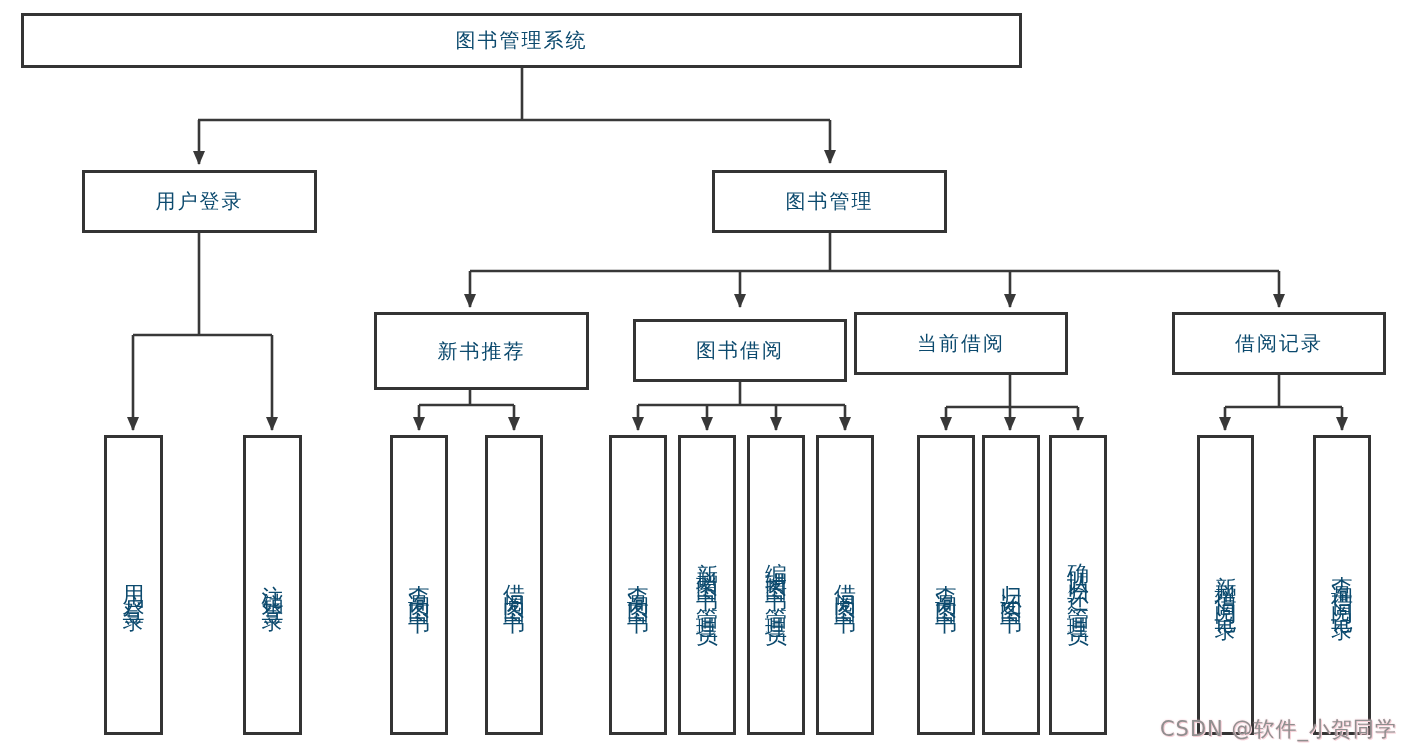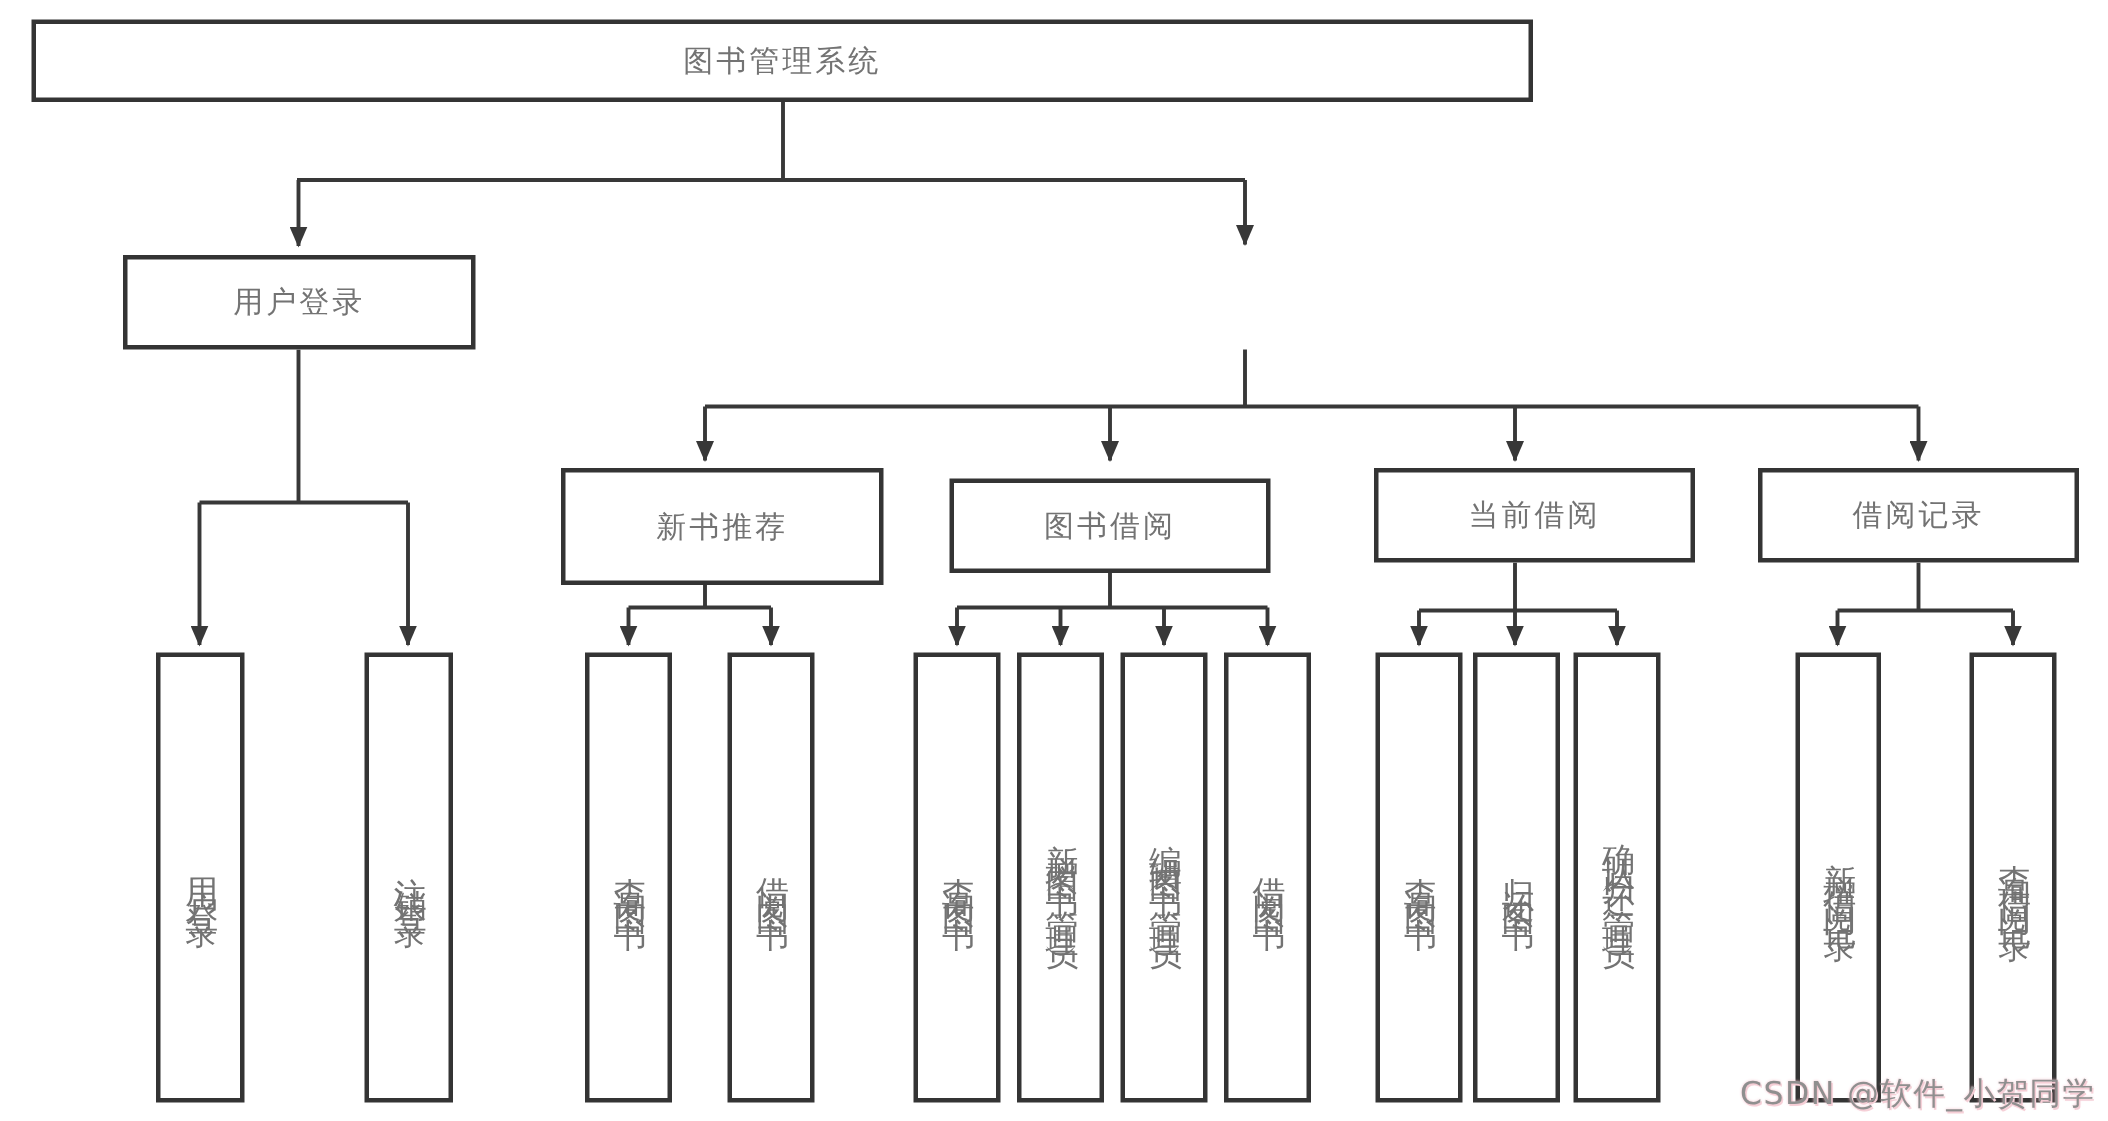--- a/index.html
+++ b/index.html
@@ -10,21 +10,21 @@
   }
   .stage{position:absolute;left:0;top:0;width:1405px;height:747px;}
   svg.wires{position:absolute;left:0;top:0;width:1405px;height:747px;pointer-events:none;}
   .node{
     position:absolute;
     background:#ffffff;
     border:3px solid #343434;
     box-sizing:border-box;
     display:flex;align-items:center;justify-content:center;
     text-align:center;
-    color:#737373;
+    color:#0c4a6e;
   }
   .node.h{font-size:20px;letter-spacing:2px;}
   .node.root{font-size:20px;letter-spacing:2px;}
   .node.v{
     writing-mode:vertical-rl;
     text-orientation:upright;
     font-size:22px;
     letter-spacing:9px;
     line-height:1;
     padding:6px 0;
@@ -90,24 +90,25 @@
       <line x1="1279" y1="375" x2="1279" y2="407"></line>
       <line x1="1225" y1="407" x2="1342" y2="407"></line>
       <line x1="1225" y1="407" x2="1225" y2="430" marker-end="url(#arrow)"></line>
       <line x1="1342" y1="407" x2="1342" y2="430" marker-end="url(#arrow)"></line>
     </g>
   </svg>
 
   <div class="node root" style="left:21px;top:13px;width:1001px;height:55px;">图书管理系统</div>
 
   <div class="node h" style="left:82px;top:170px;width:235px;height:63px;">用户登录</div>
+  <div class="node h" style="left:712px;top:170px;width:235px;height:63px;">图书管理</div>
 
   <div class="node h" style="left:374px;top:312px;width:215px;height:78px;">新书推荐</div>
   <div class="node h" style="left:633px;top:319px;width:214px;height:63px;">图书借阅</div>
-  <div class="node h" style="left:916px;top:312px;width:214px;height:63px;">当前借阅</div>
+  <div class="node h" style="left:854px;top:312px;width:214px;height:63px;">当前借阅</div>
   <div class="node h" style="left:1172px;top:312px;width:214px;height:63px;">借阅记录</div>
 
   <div class="node v" style="left:104px;top:435px;width:59px;height:300px;">用户登录</div>
   <div class="node v" style="left:243px;top:435px;width:59px;height:300px;">注销登录</div>
 
   <div class="node v" style="left:390px;top:435px;width:58px;height:300px;">查询图书</div>
   <div class="node v" style="left:485px;top:435px;width:58px;height:300px;">借阅图书</div>
 
   <div class="node v" style="left:609px;top:435px;width:58px;height:300px;">查询图书</div>
   <div class="node v" style="left:678px;top:435px;width:58px;height:300px;">新增图书（管理员）</div>

